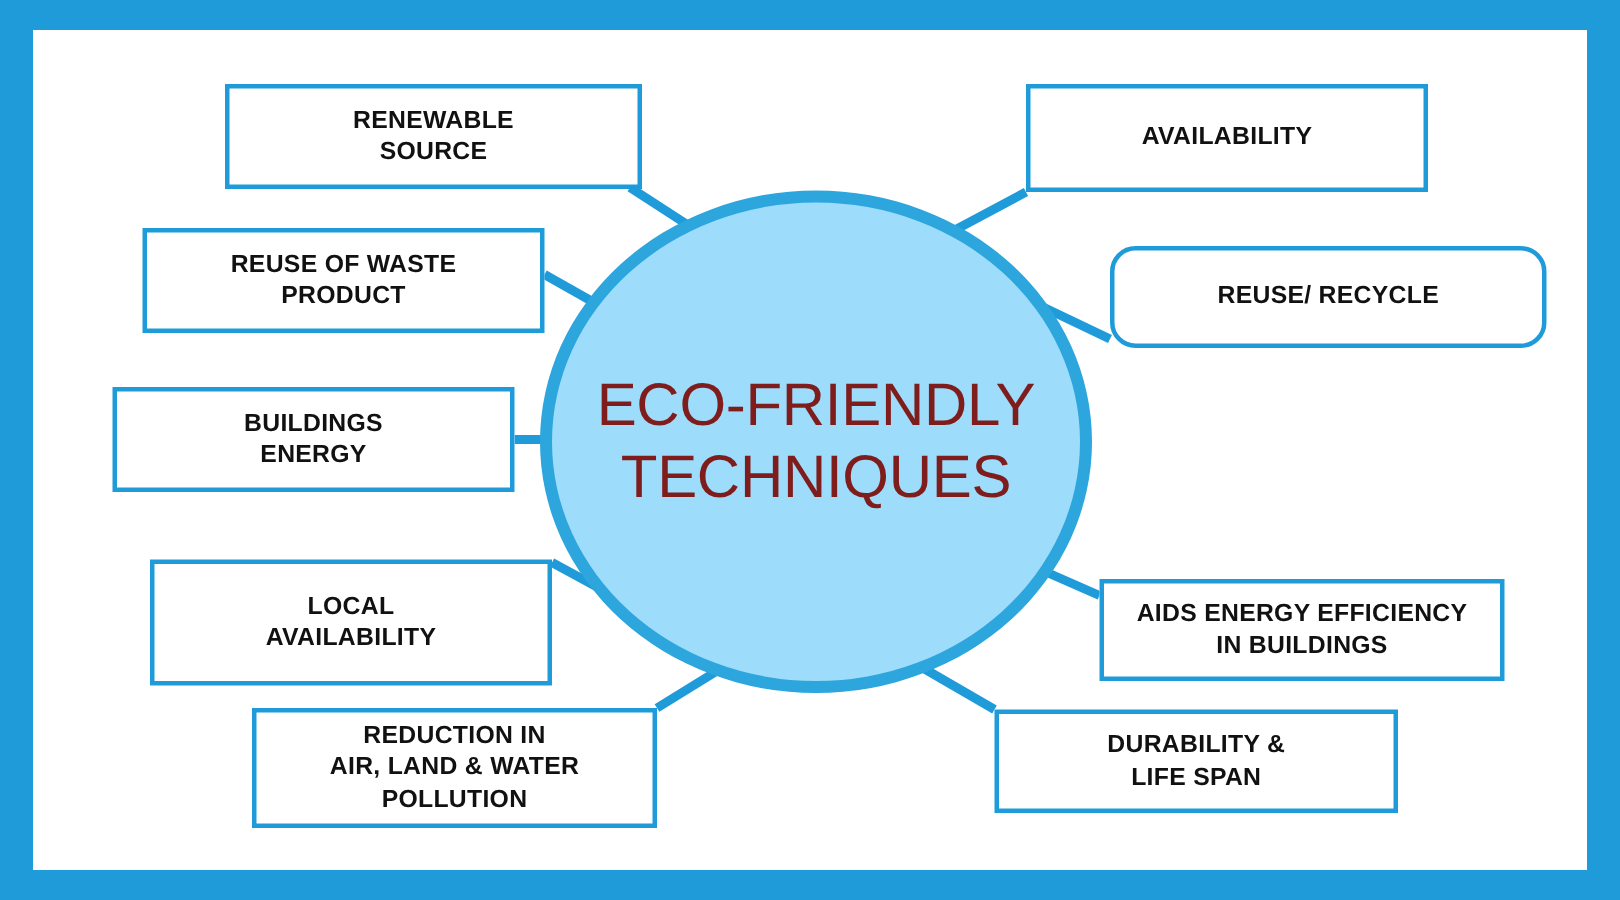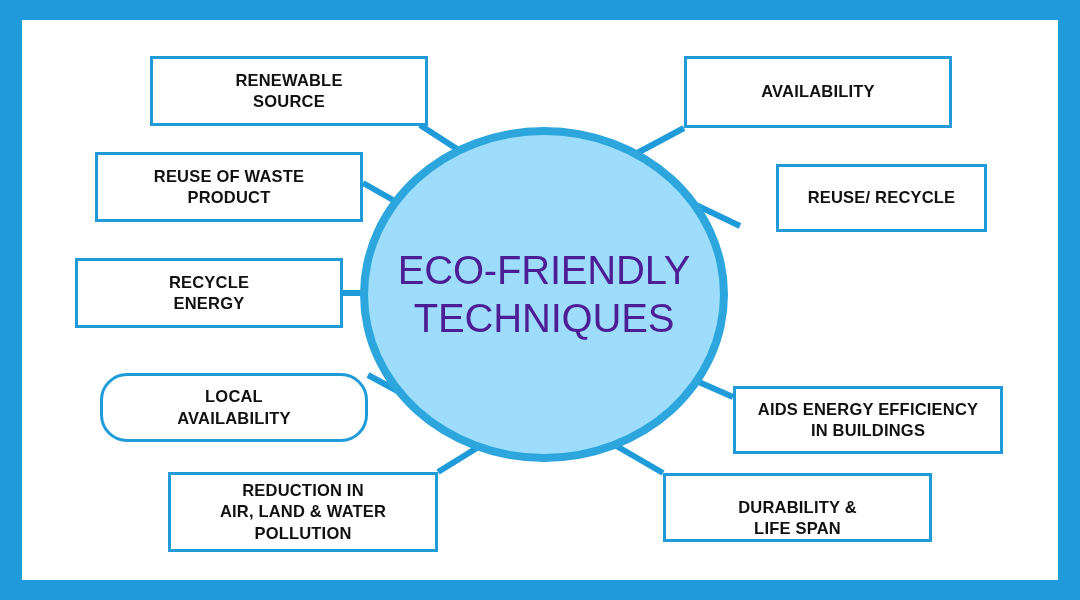--- a/index.html
+++ b/index.html
@@ -56,21 +56,21 @@
     box-sizing: border-box;
     border-radius: 50%;
     background: #9ddcfa;
     border: 8px solid #2ca6dd;
     display: flex;
     align-items: center;
     justify-content: center;
     z-index: 2;
   }
   #center-label {
-    color: #4c1d95;
+    color: #7f1d1d;
     font-size: 40px;
     font-weight: normal;
     line-height: 1.18;
     text-align: center;
     white-space: pre-line;
     letter-spacing: -0.2px;
   }
 </style>
 </head>
 <body>
@@ -113,40 +113,40 @@
 
   <div class="node-box" style="left:684px; top:56px; width:268px; height:72px;">
     <span>AVAILABILITY</span>
   </div>
 
   <div class="node-box" style="left:95px; top:152px; width:268px; height:70px;">
     <span>REUSE OF WASTE
 PRODUCT</span>
   </div>
 
-  <div class="node-box" style="left:776px; top:164px; width:211px; height:68px;">
+  <div class="node-box" style="left:740px; top:164px; width:291px; height:68px;border-radius:17px;">
     <span>REUSE/ RECYCLE</span>
   </div>
 
   <div class="node-box" style="left:75px; top:258px; width:268px; height:70px;">
-    <span>RECYCLE
+    <span>BUILDINGS
 ENERGY</span>
   </div>
 
   <div class="node-box" style="left:733px; top:370px; width:270px; height:68px;margin-top:16px;">
     <span>AIDS ENERGY EFFICIENCY
 IN BUILDINGS</span>
   </div>
 
-  <div class="node-box" style="left:100px; top:373px; width:268px; height:69px;border-radius:27px;">
+  <div class="node-box" style="left:100px; top:373px; width:268px; height:84px;">
     <span>LOCAL
 AVAILABILITY</span>
   </div>
 
-  <div class="node-box" style="left:663px; top:473px; width:269px; height:69px;align-items:flex-end;">
+  <div class="node-box" style="left:663px; top:473px; width:269px; height:69px;">
     <span>DURABILITY &amp;
 LIFE SPAN</span>
   </div>
 
   <div class="node-box" style="left:168px; top:472px; width:270px; height:80px;">
     <span>REDUCTION IN
 AIR, LAND &amp; WATER
 POLLUTION</span>
   </div>
 </div>

